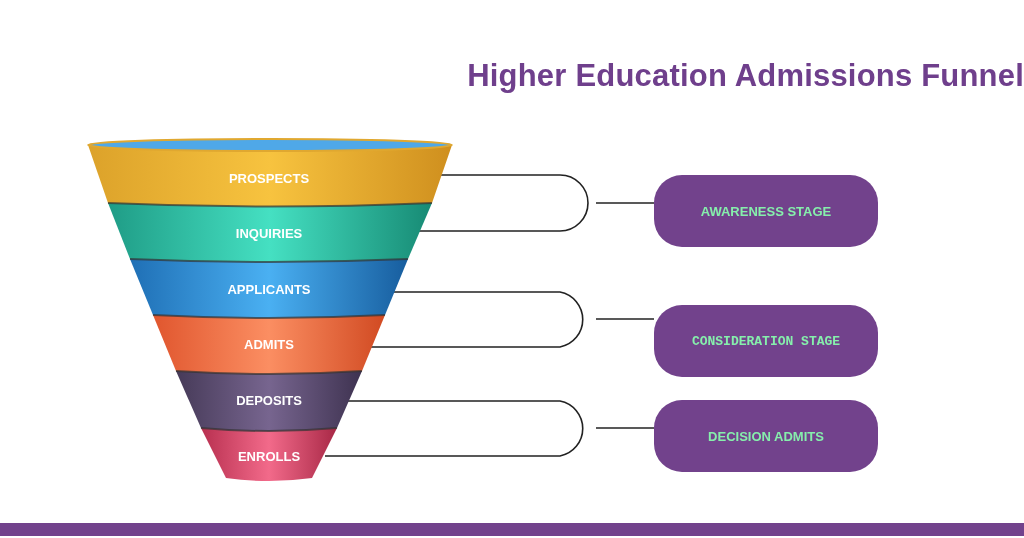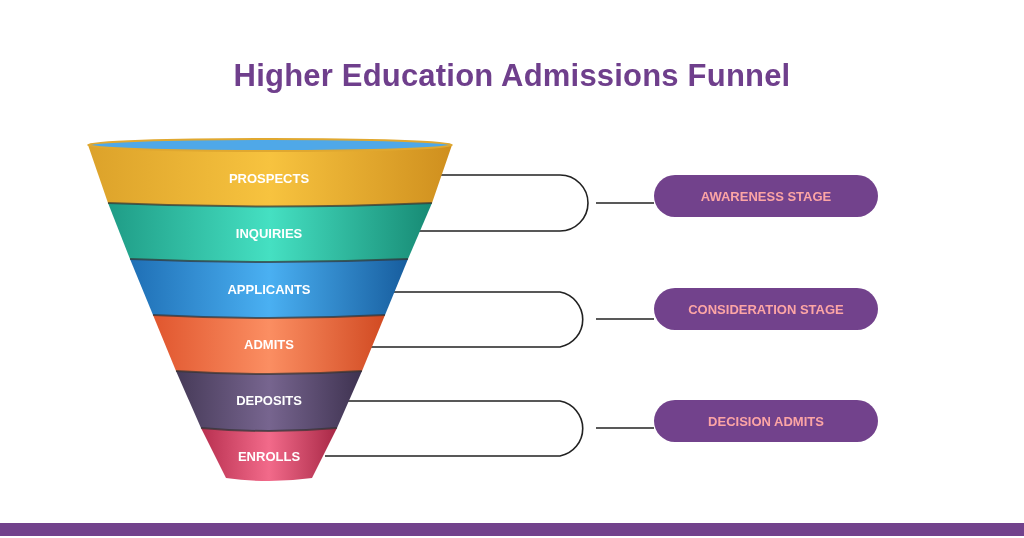--- a/index.html
+++ b/index.html
@@ -1,20 +1,20 @@
 <!DOCTYPE html>
 <html><head>
 <meta charset="utf-8">
 <style>
   html, body { margin:0; padding:0; }
   body { width:1024px; height:538px; background:#ffffff; position:relative; overflow:hidden; font-family:"Liberation Sans", sans-serif; }
-  .title { position:absolute; left:0; top:58px; width:1024px; text-align:center; font-size:31px; font-weight:700; color:#6f3f8c; letter-spacing:0.2px; }
+  .title { position:absolute; left:0; top:58px; width:1024px; text-align:right; font-size:31px; font-weight:700; color:#6f3f8c; letter-spacing:0.2px; }
   svg.diagram { position:absolute; left:0; top:0; }
   .seg-label { font-family:"Liberation Sans", sans-serif; font-weight:700; font-size:13px; fill:#ffffff; text-anchor:middle; }
-  .pill { position:absolute; left:654px; width:224px; height:42px; border-radius:28px; background:#72428c; color:#fca5a5; font-weight:700; font-size:13px; display:flex; align-items:center; justify-content:center; }
+  .pill { position:absolute; left:654px; width:224px; height:72px; border-radius:28px; background:#72428c; color:#86efac; font-weight:700; font-size:13px; display:flex; align-items:center; justify-content:center; }
   .bottom-bar { position:absolute; left:0; top:523px; width:1024px; height:13px; background:#72428c; }
 </style>
 </head>
 <body>
 
 <div class="title">Higher Education Admissions Funnel</div>
 
 <svg class="diagram" width="1024" height="538" viewBox="0 0 1024 538">
   <defs>
     <linearGradient id="gY" x1="0" x2="1">
@@ -87,16 +87,16 @@
   <g stroke="#333" stroke-width="2" fill="none" opacity="0.7">
     <path d="M108 203 Q269 210 432 203"></path>
     <path d="M130 259 Q269 265 408 259"></path>
     <path d="M153 315 Q269 321 385 315"></path>
     <path d="M176 371 Q269 377 362 371"></path>
     <path d="M201 428 Q269 434 337 428"></path>
   </g>
 </svg>
 
 <div class="pill" style="top:175px;">AWARENESS STAGE</div>
-<div class="pill" style="top:288px;">CONSIDERATION STAGE</div>
+<div class="pill" style="top:305px;font-family:Liberation Mono, monospace;">CONSIDERATION STAGE</div>
 <div class="pill" style="top:400px;">DECISION ADMITS</div>
 
 <div class="bottom-bar"></div>
 
 </body></html>

